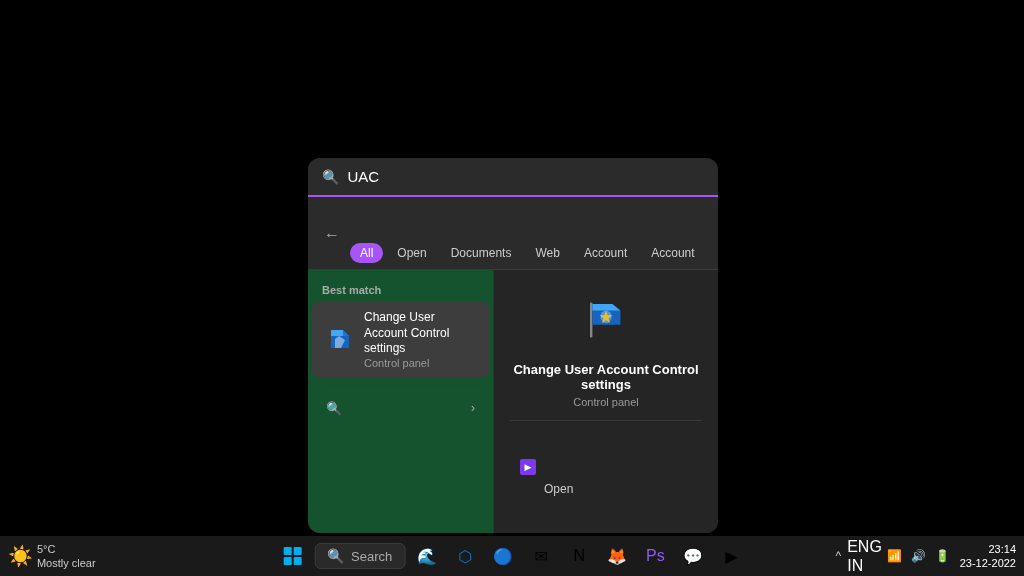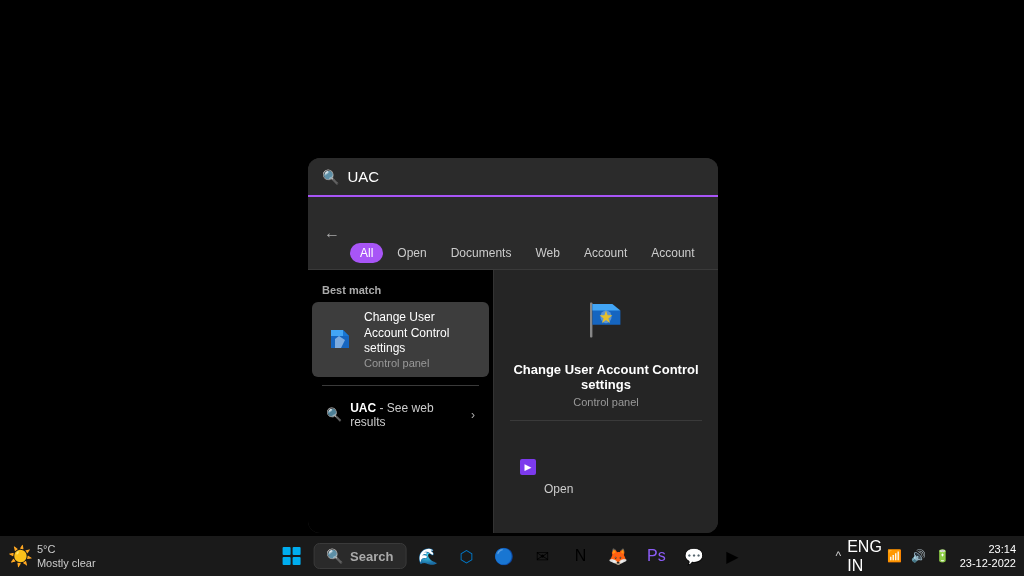--- a/index.html
+++ b/index.html
@@ -85,21 +85,21 @@
     
     .content-area {
       display: flex;
       flex: 1;
       overflow: hidden;
     }
 
     
     .left-panel {
       width: 185px;
-      background: #000000;
+      background: #14532d;
       padding: 10px 0;
       overflow-y: auto;
     }
     .section-label {
       color: #aaa;
       font-size: 11px;
       padding: 4px 14px 6px;
       font-weight: 600;
     }
     .result-item {
@@ -283,21 +283,20 @@
       gap: 6px;
       background: #2a2a2a;
       border-radius: 6px;
       padding: 4px 12px;
       cursor: pointer;
       border: 1px solid #3a3a3a;
     }
     .search-taskbar-label {
       color: #aaa;
       font-size: 13px;
-      font-weight: bold;
     }
     .taskbar-time {
       color: #fff;
       font-size: 11px;
       text-align: right;
       line-height: 1.3;
     }
     .taskbar-weather {
       color: #ccc;
       font-size: 11px;
@@ -378,23 +377,20 @@
           <div class="result-title">Change User Account Control settings</div>
           <div class="result-subtitle">Control panel</div>
         </div>
       </div>
 
       <div class="divider"></div>
 
       <div class="web-result-item">
         <div class="web-result-left">
           <span class="web-search-icon">🔍</span>
-          <span class="web-result-text">
-            <span class="query">UAC</span> - See web results
-          </span>
         </div>
         <span class="web-arrow">›</span>
       </div>
     </div>
 
     <div class="right-panel">
 
       <div class="right-icon">
         <svg class="uac-svg" viewBox="0 0 60 60">
 

